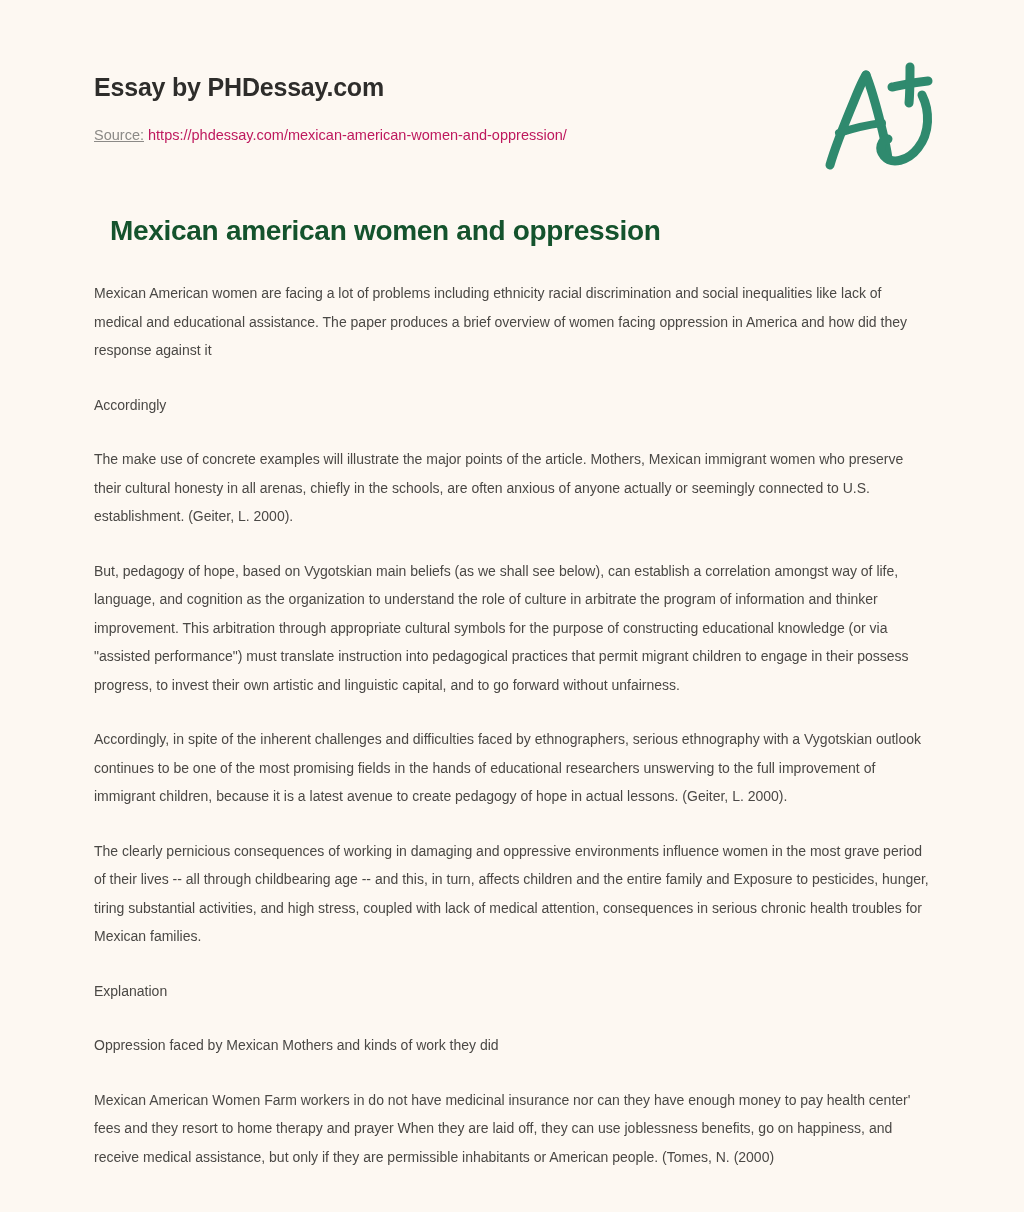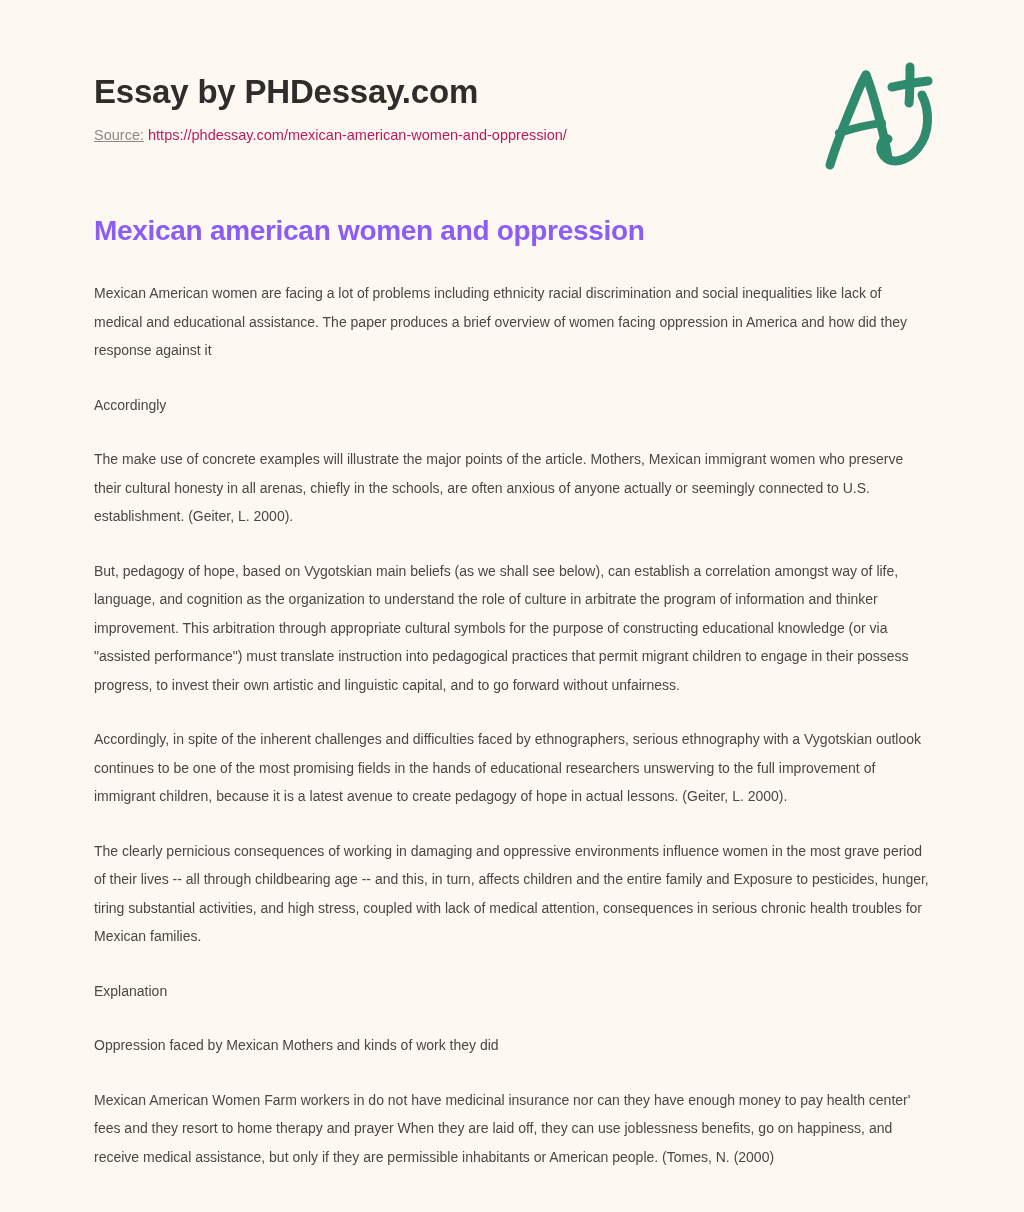--- a/index.html
+++ b/index.html
@@ -29,21 +29,21 @@
     left: 0;
     top: 0;
     width: 1024px;
     height: 200px;
   }
 
   .brand-title {
     position: absolute;
     left: 94px;
     top: 72px;
-    font-size: 33px;
+    font-size: 25px;
     font-weight: 700;
     letter-spacing: -0.2px;
     color: #2e2d2b;
     line-height: 1.2;
   }
 
   .source-line {
     position: absolute;
     left: 94px;
     top: 125px;
@@ -78,24 +78,24 @@
   .doc {
     position: absolute;
     left: 94px;
     top: 213px;
     width: 838px;
   }
 
   .doc-title {
     font-size: 28px;
     font-weight: 700;
-    color: #8b5cf6;
+    color: #14532d;
     letter-spacing: -0.3px;
     line-height: 1.3;
-    margin: 0 0 30px 0;
+    margin: 0 0 30px 16px;
   }
 
   .para {
     font-size: 14px;
     line-height: 28.5px;
     color: #4a4845;
     margin: 0 0 26px 0;
     text-align: left;
   }
 </style>

